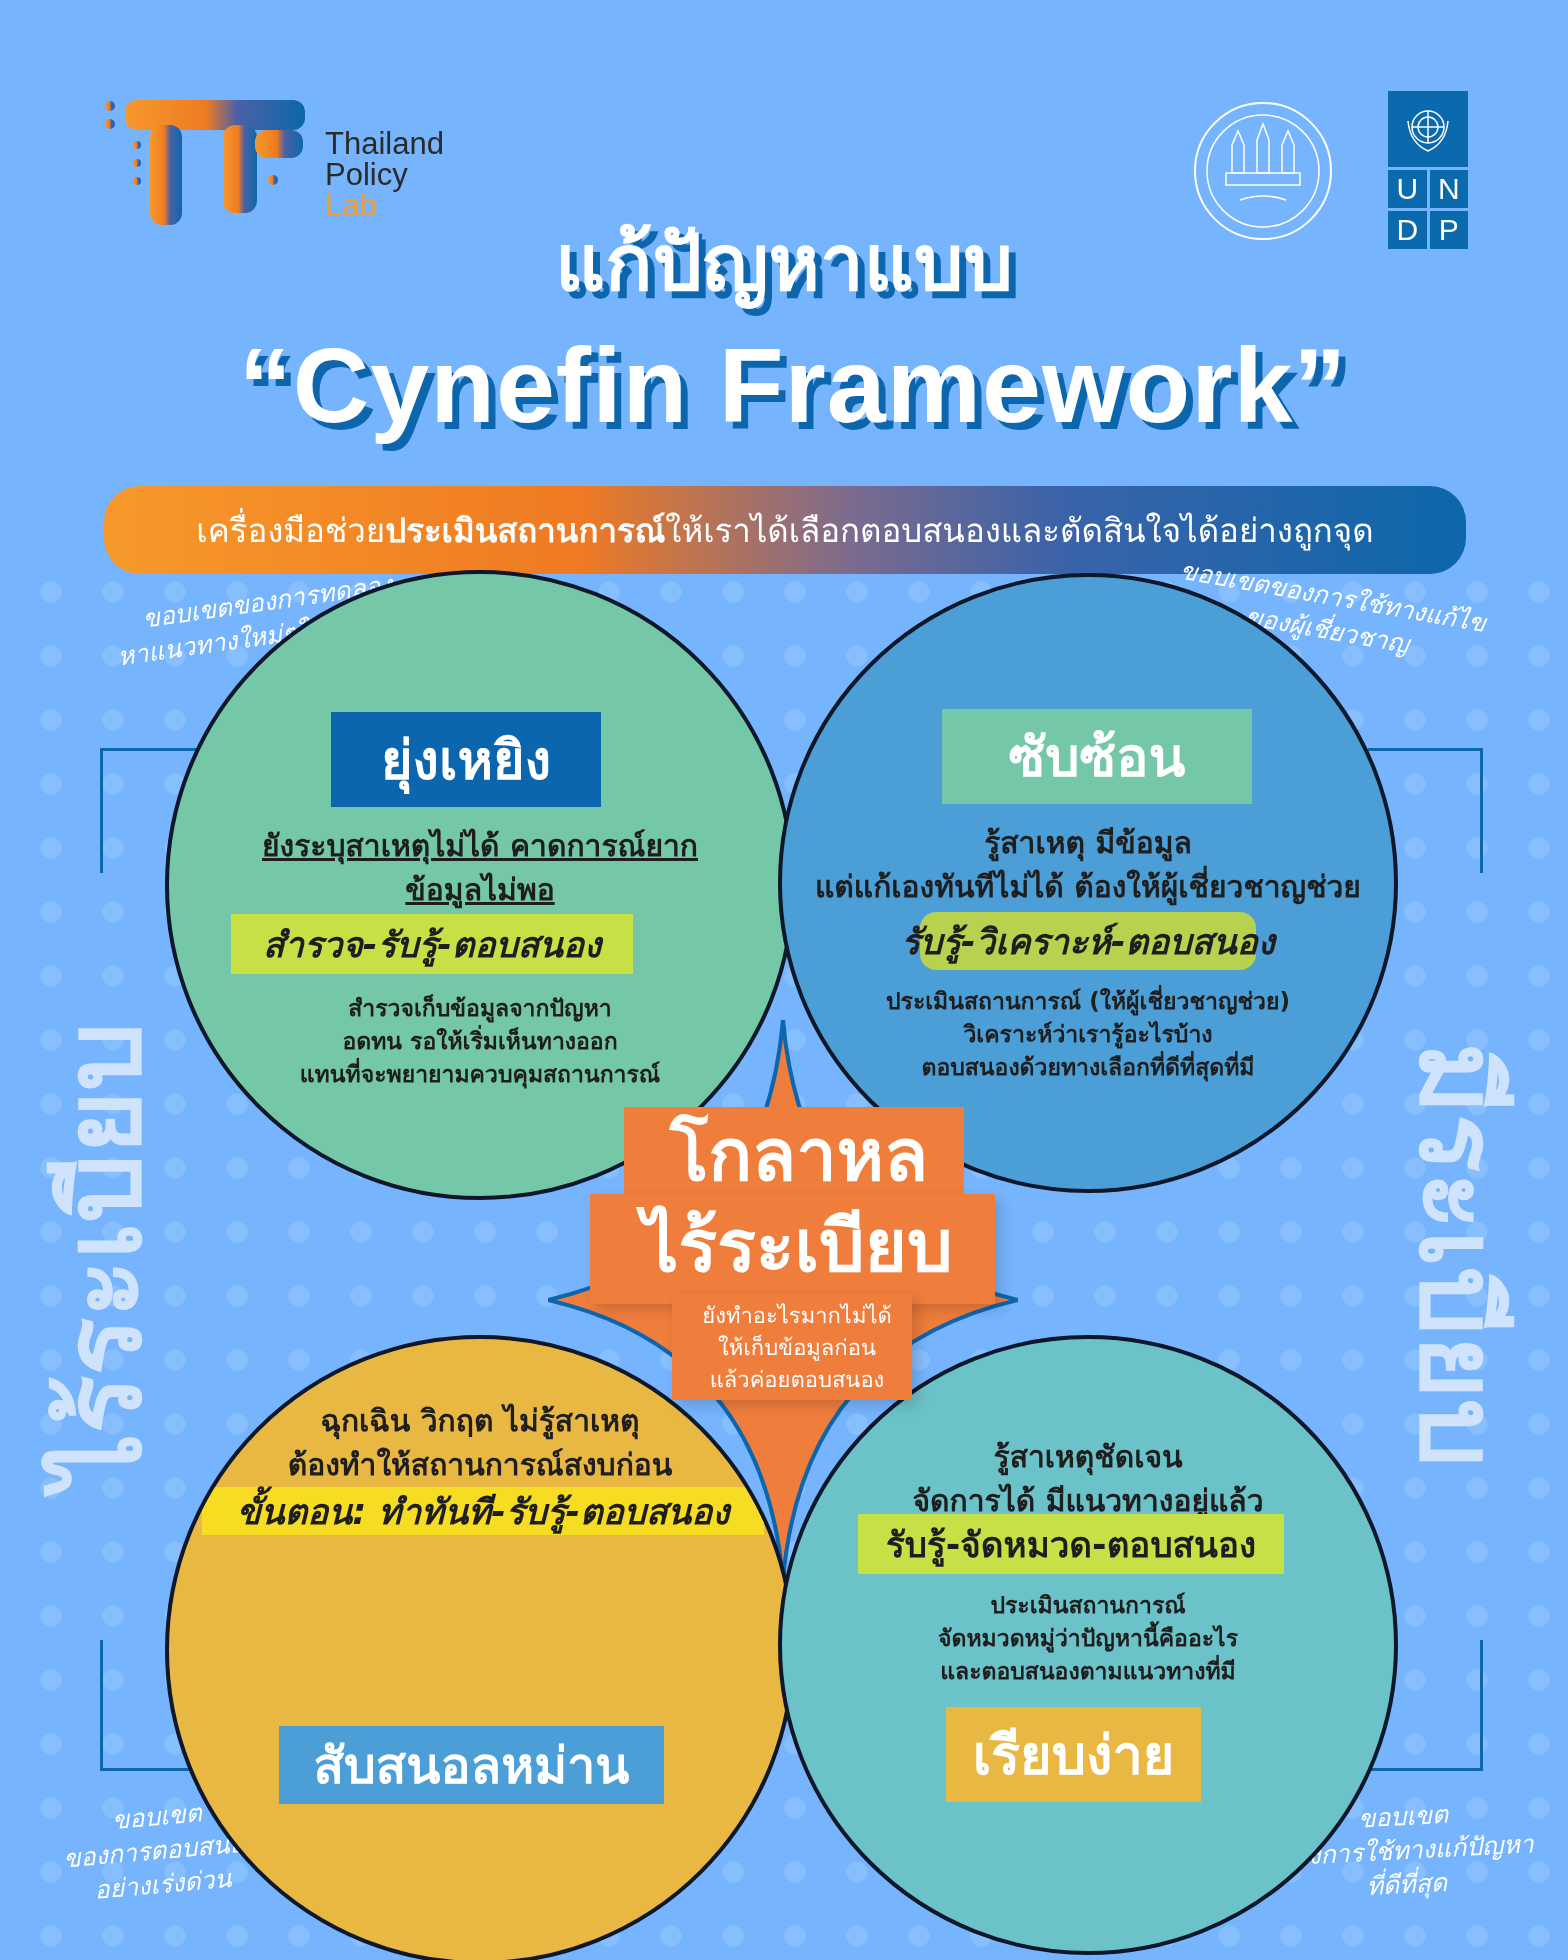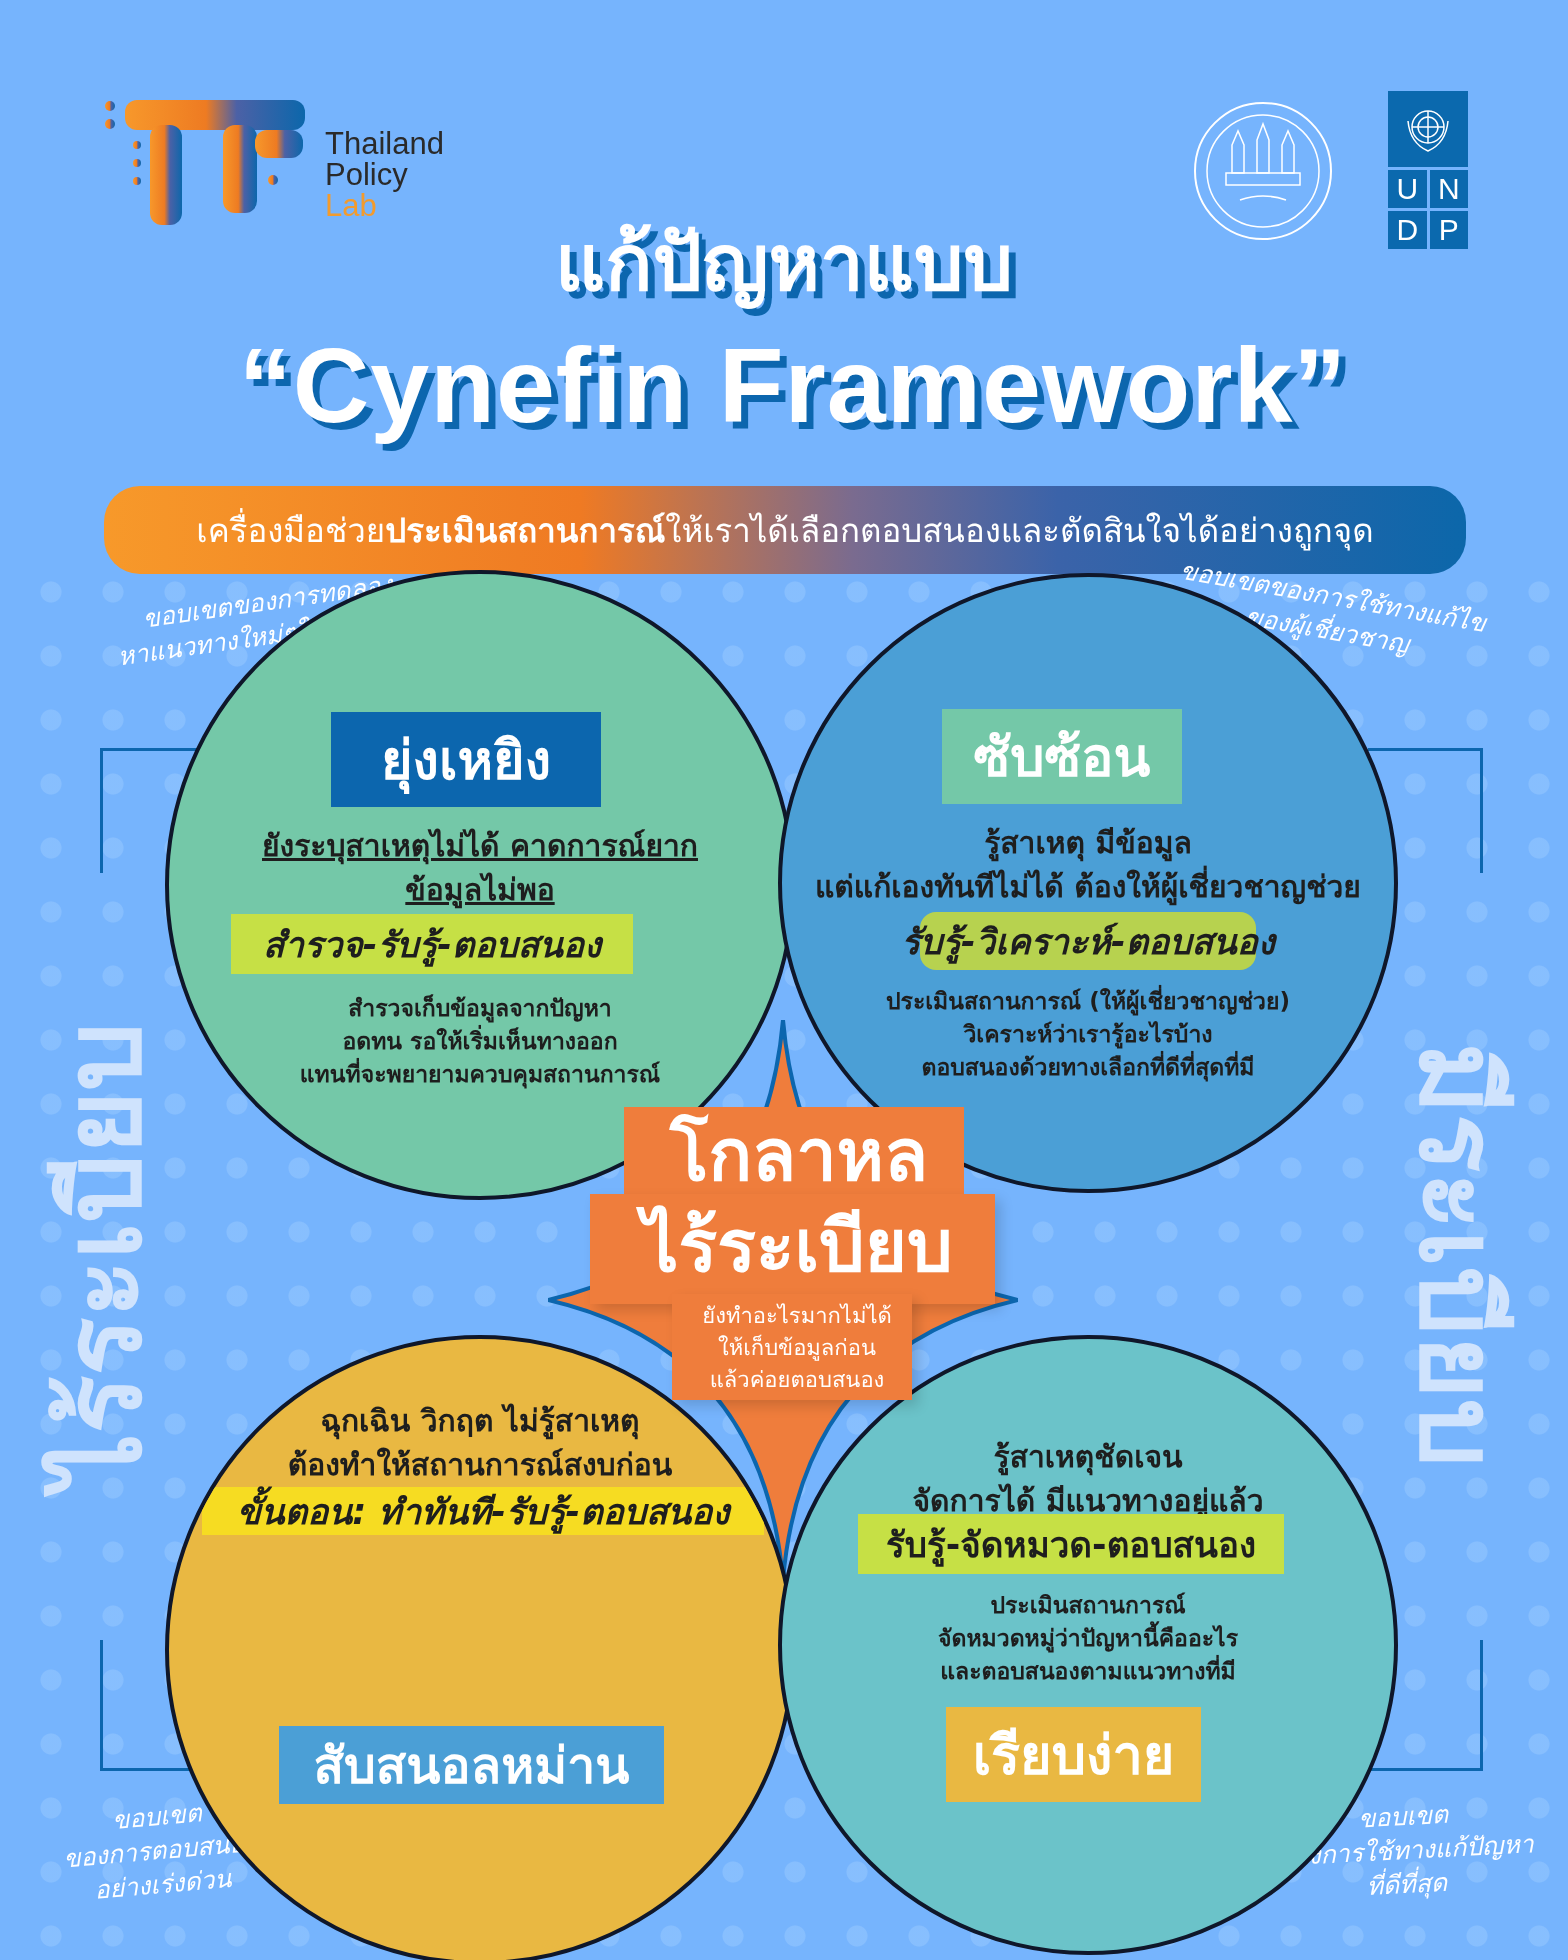--- a/index.html
+++ b/index.html
@@ -204,21 +204,21 @@
   </div>
   <div class="step" style="left:62px; top:340px; width:402px; height:60px; background:#c6e045;">สำรวจ-รับรู้-ตอบสนอง</div>
   <div class="ctext" style="top:418px; font-size:23px; line-height:33px;">
     <div>สำรวจเก็บข้อมูลจากปัญหา</div>
     <div>อดทน รอให้เริ่มเห็นทางออก</div>
     <div>แทนที่จะพยายามควบคุมสถานการณ์</div>
   </div>
 </div>
 
 <div class="abs circle c-tr">
-  <div class="tag" style="left:160px; top:132px; width:240px; height:95px; background:#74c8a8; font-size:54px;">ซับซ้อน</div>
+  <div class="tag" style="left:160px; top:132px; width:310px; height:95px; background:#74c8a8; font-size:54px;">ซับซ้อน</div>
   <div class="ctext" style="top:244px; font-size:30px; line-height:44px;">
     <div>รู้สาเหตุ มีข้อมูล</div>
     <div>แต่แก้เองทันทีไม่ได้ ต้องให้ผู้เชี่ยวชาญช่วย</div>
   </div>
   <div class="step" style="left:138px; top:335px; width:336px; height:58px; background:#b7d24f;border-radius:16px;">รับรู้-วิเคราะห์-ตอบสนอง</div>
   <div class="ctext" style="top:408px; font-size:23px; line-height:33px;">
     <div>ประเมินสถานการณ์ (ให้ผู้เชี่ยวชาญช่วย)</div>
     <div>วิเคราะห์ว่าเรารู้อะไรบ้าง</div>
     <div>ตอบสนองด้วยทางเลือกที่ดีที่สุดที่มี</div>
   </div>

